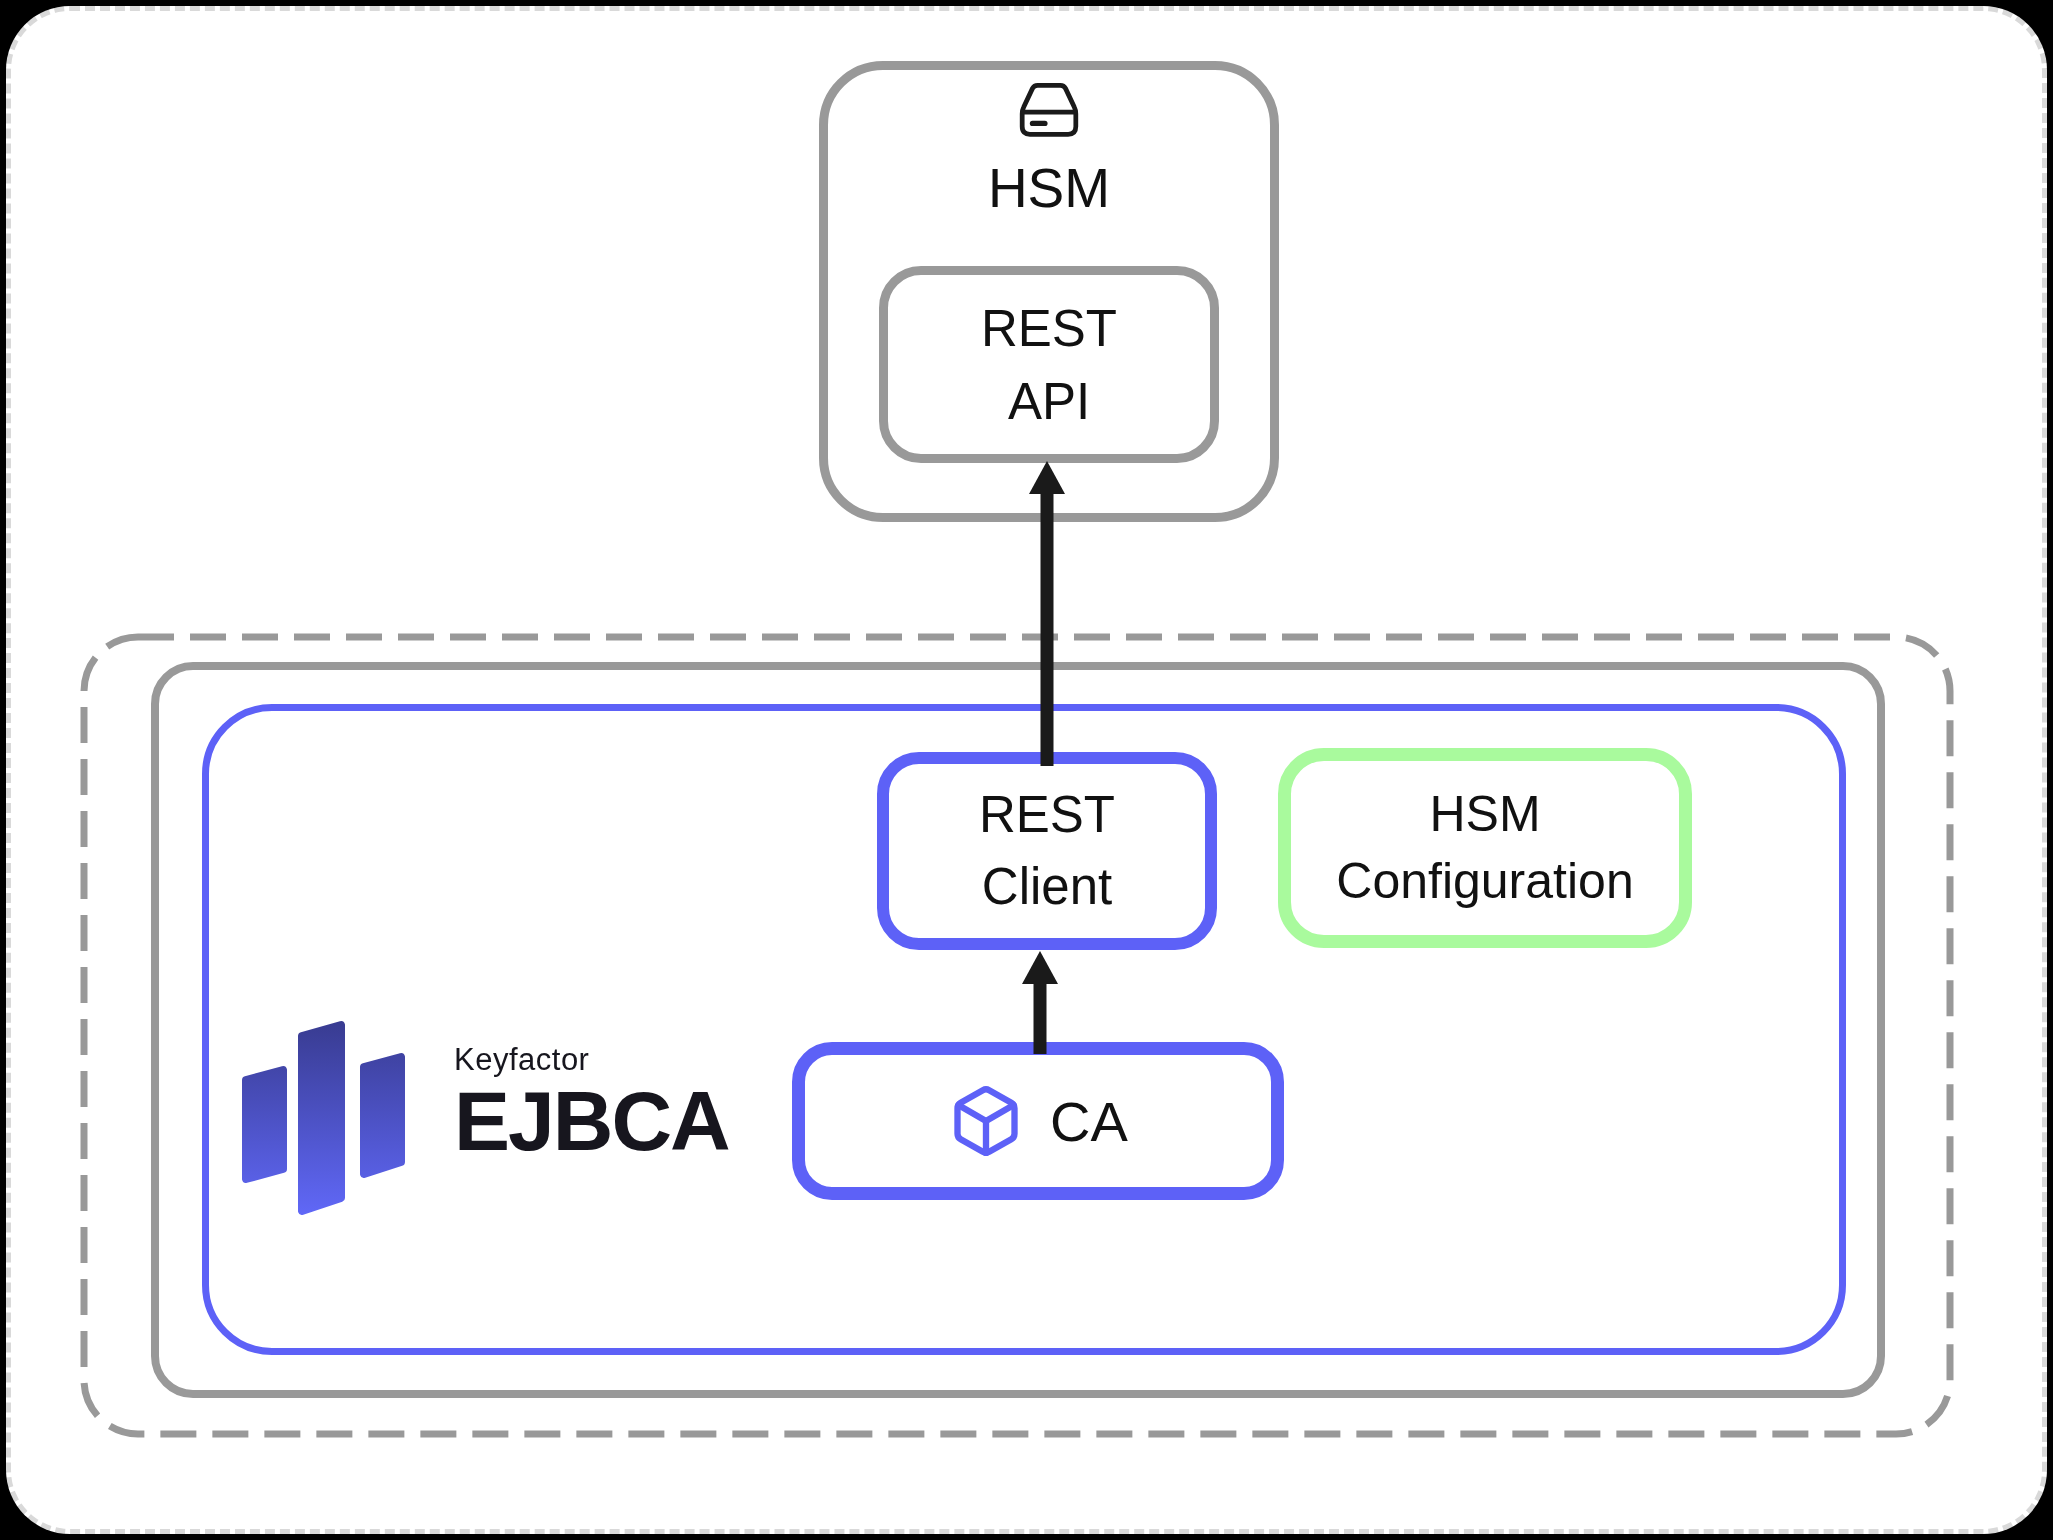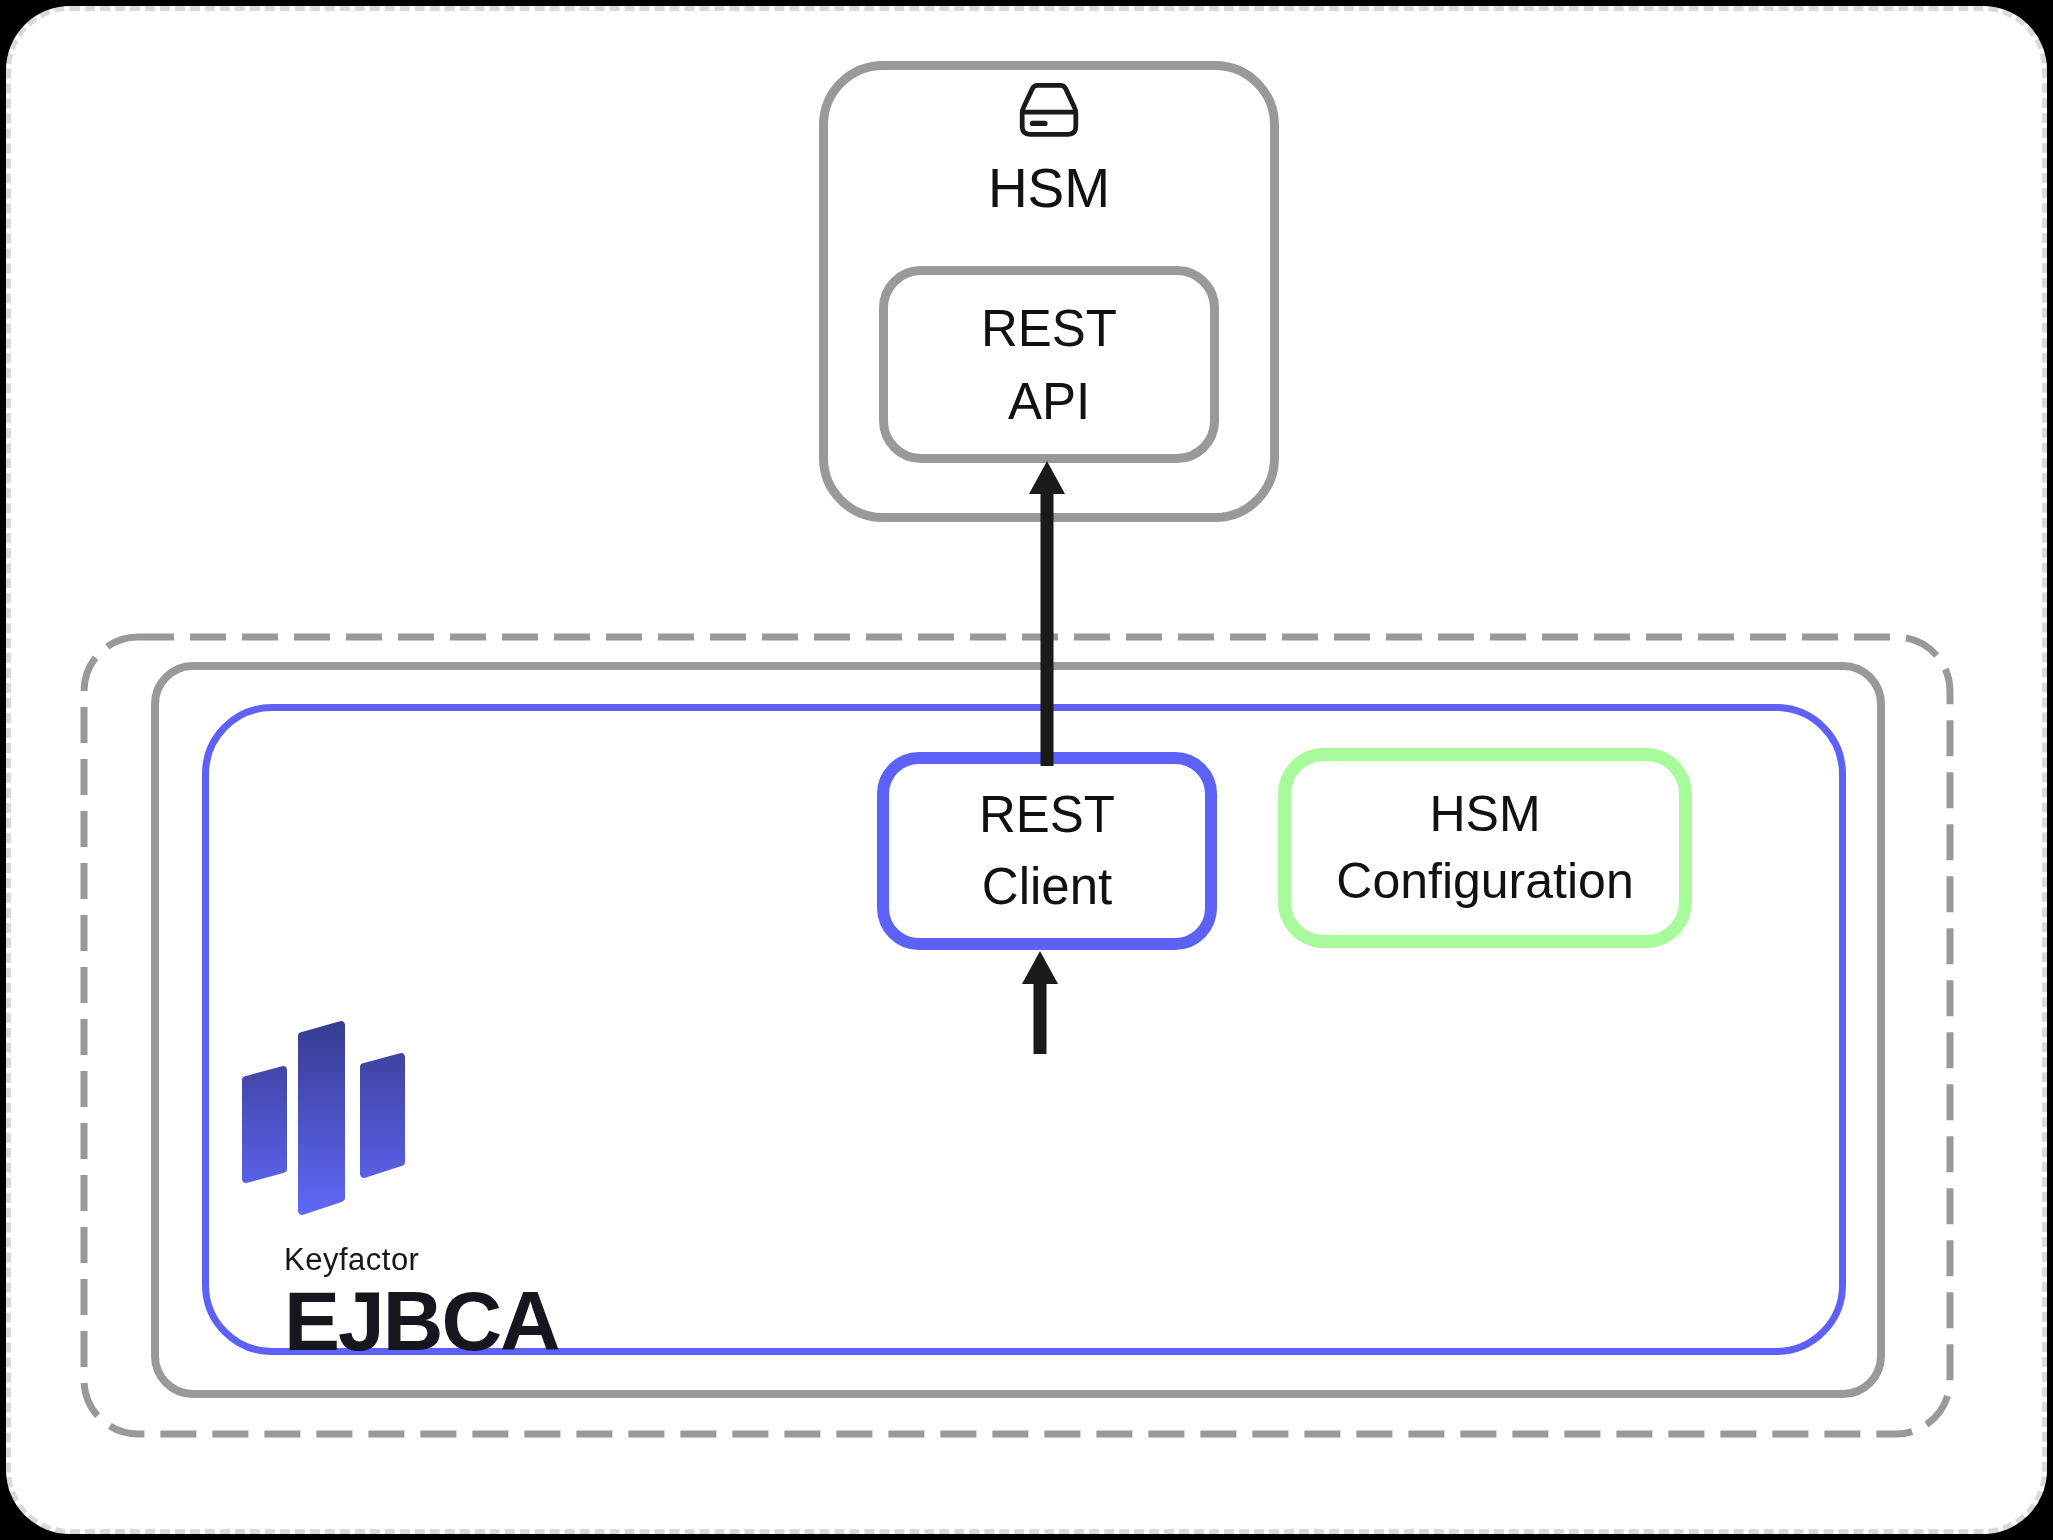--- a/index.html
+++ b/index.html
@@ -42,21 +42,21 @@
   #hsm-config-box{left:1278px;top:748px;width:414px;height:200px;
            border:13px solid var(--green,#a9fa9d);border-radius:46px;
            display:flex;flex-direction:column;align-items:center;justify-content:center;
            font-size:50px;line-height:67px;}
   #ca-box{left:792px;top:1042px;width:492px;height:158px;
            border:13px solid var(--blue,#5d61f7);border-radius:40px;
            display:flex;align-items:center;justify-content:center;gap:26px;
            font-size:56px;}
 
   
-  #logo{position:absolute;left:242px;top:1020px;display:flex;align-items:flex-start;flex-direction:column;}
+  #logo{position:absolute;left:242px;top:1020px;display:flex;align-items:flex-start;}
   #logo .logo-text{margin-left:42px;color:#17161e;}
   #logo .brand{font-size:31px;line-height:31px;margin-top:24px;letter-spacing:.5px;}
   #logo .product{font-size:84px;line-height:84px;font-weight:bold;
                  letter-spacing:-2px;margin-top:4px;}
 
   
   #overlay{position:absolute;left:0;top:0;width:2053px;height:1540px;pointer-events:none;}
   .dashed-rect{fill:none;stroke:var(--gray,#999);stroke-width:7;}
   .arrow-line{stroke:var(--arrow,#1a1a1a);stroke-width:13;}
   .arrow-head{fill:var(--arrow,#1a1a1a);}
@@ -93,20 +93,28 @@
   <div class="box label" id="rest-client-box">
     <span>REST</span>
     <span>Client</span>
   </div>
 
   <div class="box label" id="hsm-config-box">
     <span>HSM</span>
     <span>Configuration</span>
   </div>
 
+  <div class="box label" id="ca-box">
+    <svg width="76" height="76" viewBox="0 0 24 24">
+      <path class="cube-stroke" d="M21 16V8a2 2 0 0 0-1-1.73l-7-4a2 2 0 0 0-2 0l-7 4A2 2 0 0 0 3 8v8a2 2 0 0 0 1 1.73l7 4a2 2 0 0 0 2 0l7-4A2 2 0 0 0 21 16z"></path>
+      <polyline class="cube-stroke" points="3.27 6.96 12 12.01 20.73 6.96"></polyline>
+      <line class="cube-stroke" x1="12" y1="22.08" x2="12" y2="12"></line>
+    </svg>
+    <span>CA</span>
+  </div>
 
   <div id="logo">
     <svg width="170" height="200" viewBox="0 0 170 200">
       <defs>
         <linearGradient id="lg" x1="0" y1="0" x2="0" y2="200" gradientUnits="userSpaceOnUse">
           <stop offset="0" stop-color="#383b90"></stop>
           <stop offset="1" stop-color="#6169fa"></stop>
         </linearGradient>
       </defs>
       <path class="bar" fill="url(#lg)" stroke="url(#lg)" d="M4 60 L41 50 V149 L4 159 Z"></path>

